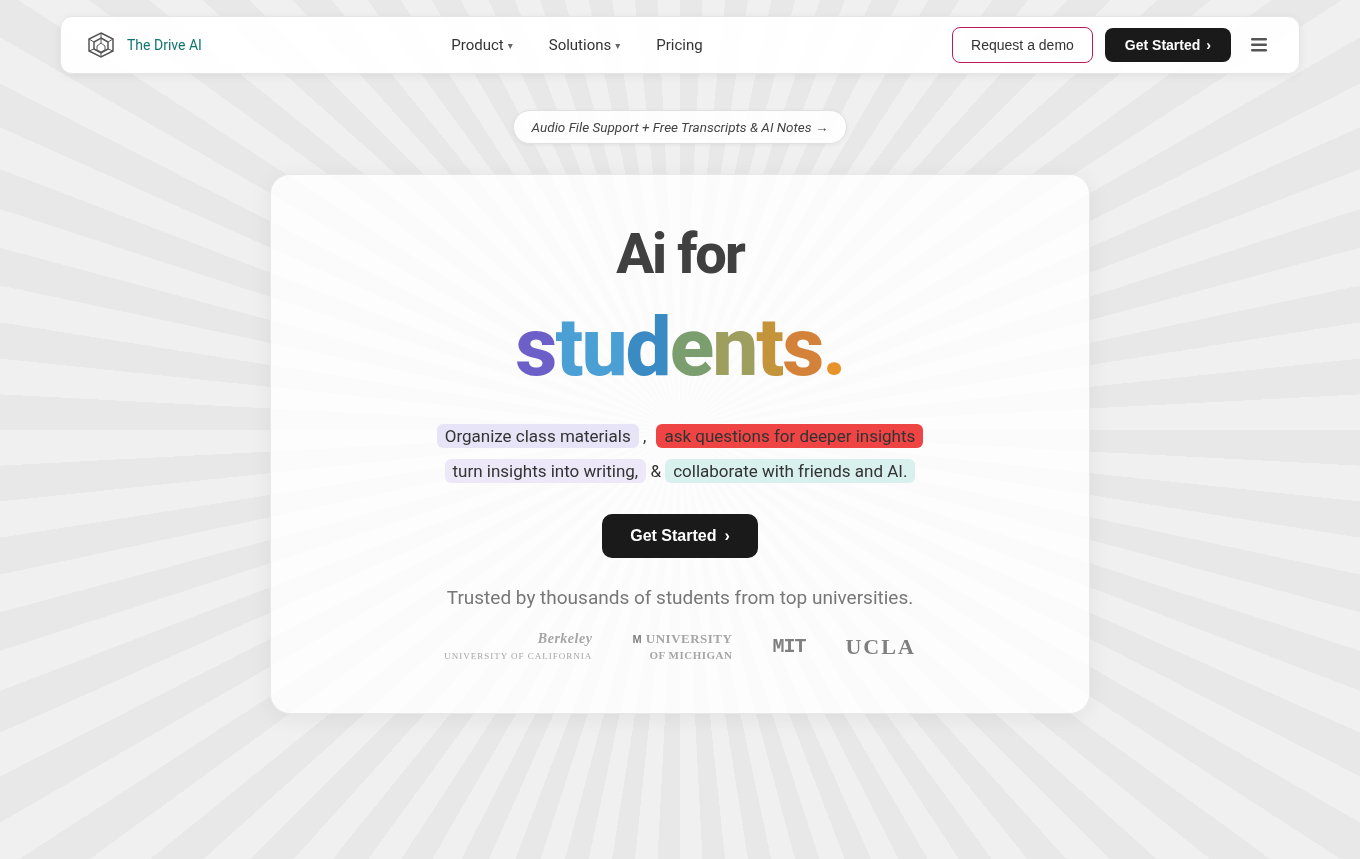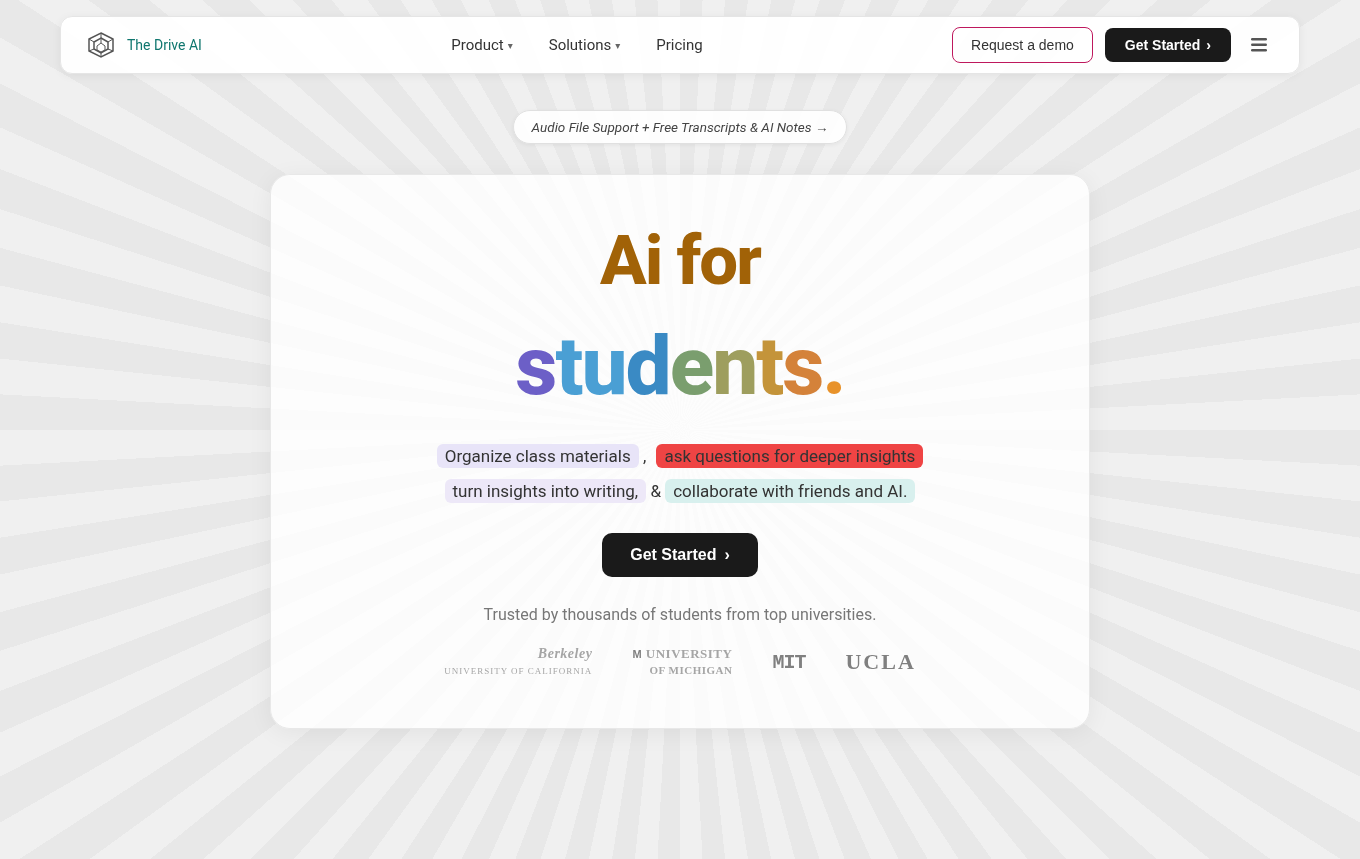--- a/index.html
+++ b/index.html
@@ -154,26 +154,26 @@
       border: 1px solid #e8e8e8;
       border-radius: 20px;
       padding: 50px 80px 50px;
       width: 820px;
       max-width: 95vw;
       text-align: center;
       box-shadow: 0 4px 24px rgba(0,0,0,0.06);
     }
 
     .hero-title-top {
-      font-size: 69px;
+      font-size: 56px;
       font-weight: 800;
-      color: #a16207;
+      color: #404040;
       line-height: 1.05;
       letter-spacing: -2px;
-      margin-bottom: 24px;
+      margin-bottom: 18px;
     }
 
     .hero-title-students {
       font-size: 82px;
       font-weight: 800;
       line-height: 1.1;
       letter-spacing: -2px;
       margin-bottom: 30px;
     }
 
@@ -239,21 +239,21 @@
       background: #1a1a1a;
       border: none;
       border-radius: 10px;
       cursor: pointer;
       margin-bottom: 28px;
       transition: background 0.2s;
     }
 
     
     .trust-text {
-      font-size: 16px;
+      font-size: 19px;
       color: #777;
       margin-bottom: 22px;
     }
 
     .university-logos {
       display: flex;
       align-items: center;
       justify-content: center;
       gap: 40px;
     }

